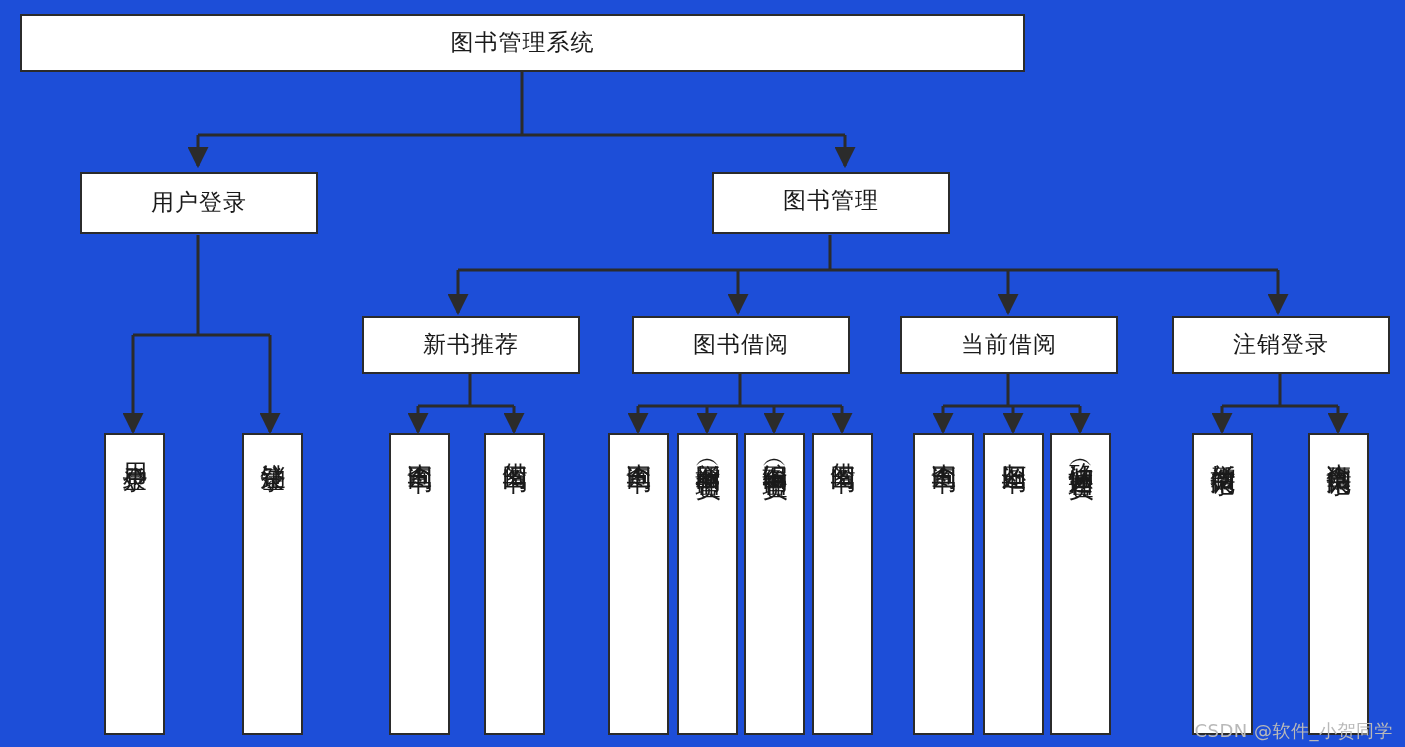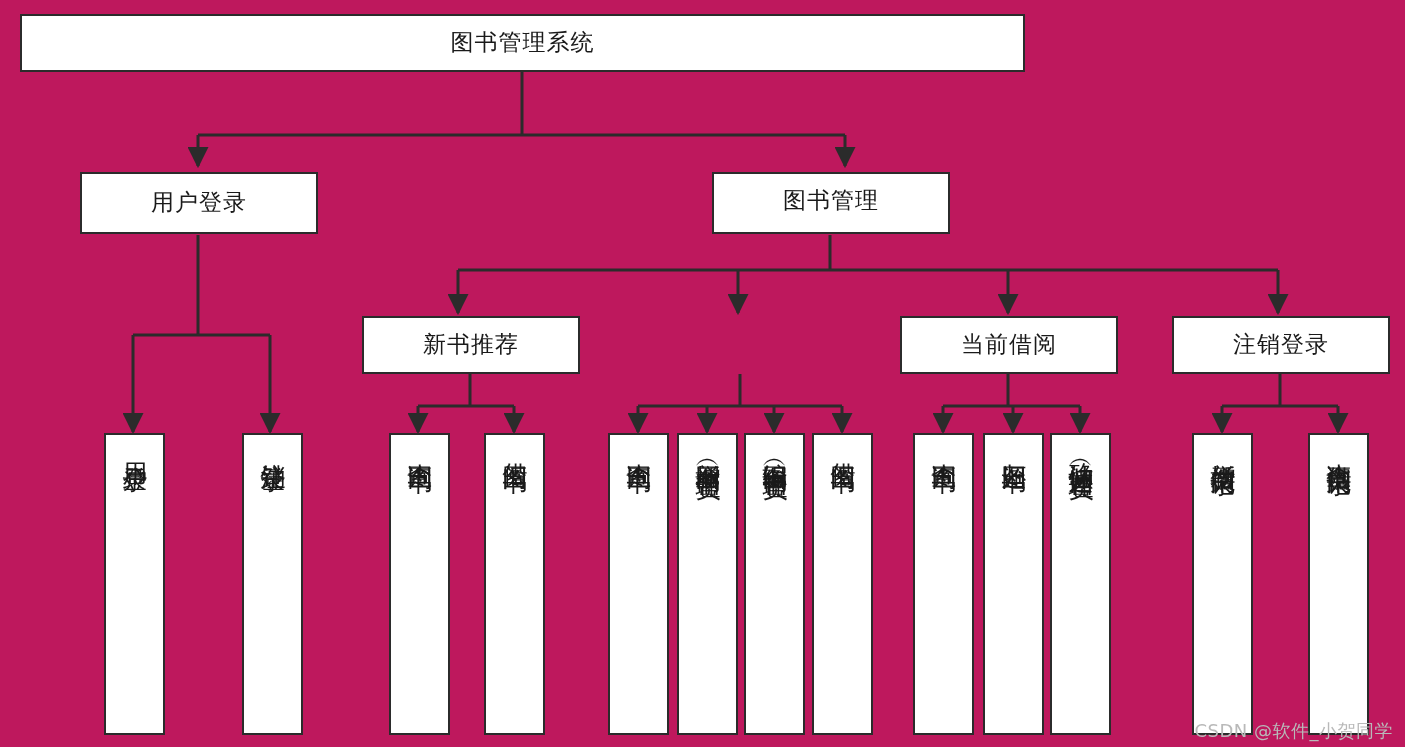--- a/index.html
+++ b/index.html
@@ -8,21 +8,21 @@
     padding: 0;
     background: #ffffff;
   }
   body {
     font-family: "DejaVu Sans", "Liberation Sans", sans-serif;
   }
   #diagram-root {
     position: relative;
     width: 1405px;
     height: 747px;
-    background: #be185d;
+    background: #1d4ed8;
     overflow: hidden;
   }
   #diagram-svg {
     position: absolute;
     top: 0;
     left: 0;
     width: 1405px;
     height: 747px;
   }
   .node {
@@ -129,20 +129,23 @@
   <div class="node node-h" style="left:80px; top:172px; width:238px; height:62px;">
     <span>用户登录</span>
   </div>
   <div class="node node-h" style="left:712px; top:172px; width:238px; height:62px;font-family:Liberation Mono, monospace;">
     <span>图书管理</span>
   </div>
 
   <div class="node node-h" style="left:362px; top:316px; width:218px; height:58px;">
     <span>新书推荐</span>
   </div>
+  <div class="node node-h" style="left:632px; top:316px; width:218px; height:58px;">
+    <span>图书借阅</span>
+  </div>
   <div class="node node-h" style="left:900px; top:316px; width:218px; height:58px;">
     <span>当前借阅</span>
   </div>
   <div class="node node-h" style="left:1172px; top:316px; width:218px; height:58px;">
     <span>注销登录</span>
   </div>
 
   <div class="node node-v" style="left:104px; top:433px; width:61px; height:302px;">
     <span class="vtext">用户登录</span>
   </div>

